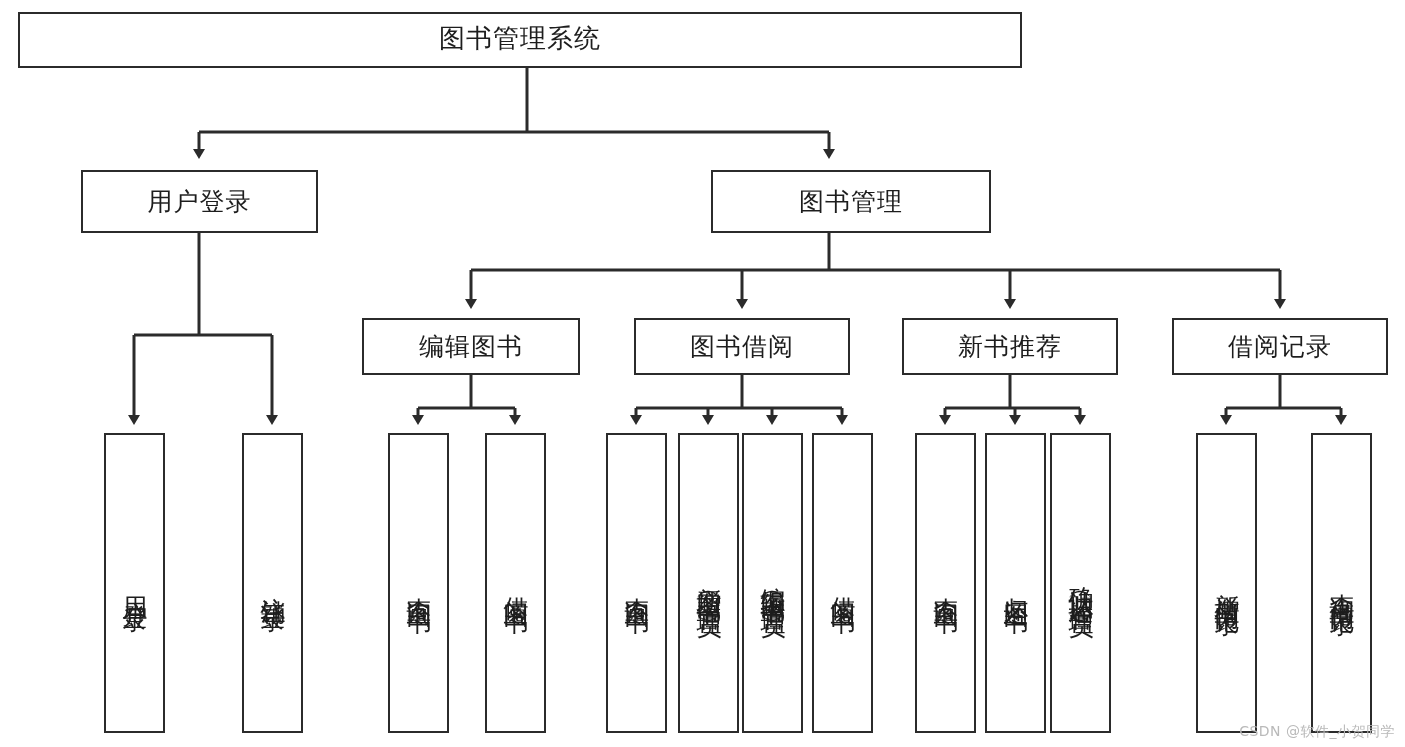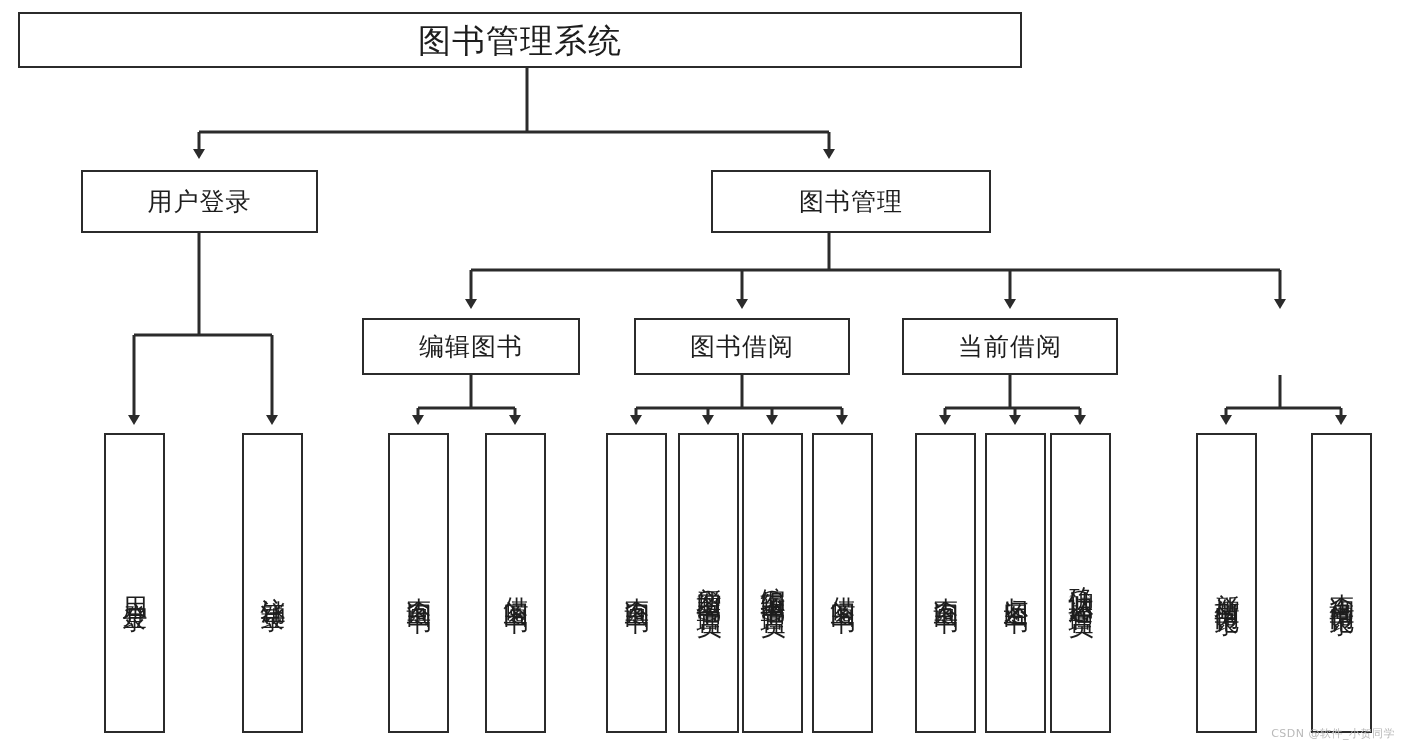--- a/index.html
+++ b/index.html
@@ -41,42 +41,43 @@
     text-align: center;
     line-height: 1.0;
     white-space: nowrap;
   }
   
   .node.horiz .node-label {
     font-size: 25px;
     letter-spacing: 1px;
   }
   .node.root .node-label {
-    font-size: 33px;
+    font-size: 26px;
+    font-family: Liberation Mono, monospace;
   }
   
   .node.vert {
     align-items: center;
     justify-content: center;
     padding-top: 4px;
   }
   .node.vert .node-label {
     writing-mode: vertical-rl;
     text-orientation: upright;
     font-size: 25px;
     line-height: 1.12;
     letter-spacing: 4px;
     white-space: nowrap;
     max-height: 100%;
   }
   .watermark {
     position: absolute;
     right: 10px;
     bottom: 6px;
-    font-size: 11px;
+    font-size: 14px;
     color: #b9b9b9;
     letter-spacing: 0.5px;
     z-index: 5;
     white-space: nowrap;
     font-family: "DejaVu Sans", "Liberation Sans", sans-serif;
   }
 </style>
 </head>
 <body>
 
@@ -146,23 +147,26 @@
 
   <div class="node horiz" style="left:362px; top:318px; width:218px; height:57px;">
     <span class="node-label">编辑图书</span>
   </div>
 
   <div class="node horiz" style="left:634px; top:318px; width:216px; height:57px;">
     <span class="node-label">图书借阅</span>
   </div>
 
   <div class="node horiz" style="left:902px; top:318px; width:216px; height:57px;">
-    <span class="node-label">当前借阅</span>
-  </div>
-
+    <span class="node-label">新书推荐</span>
+  </div>
+
+  <div class="node horiz" style="left:1172px; top:318px; width:216px; height:57px;">
+    <span class="node-label">借阅记录</span>
+  </div>
 
   <div class="node vert" style="left:104px; top:433px; width:61px; height:300px;">
     <span class="node-label">用户登录</span>
   </div>
 
   <div class="node vert" style="left:242px; top:433px; width:61px; height:300px;">
     <span class="node-label">注销登录</span>
   </div>
 
   <div class="node vert" style="left:388px; top:433px; width:61px; height:300px;">

